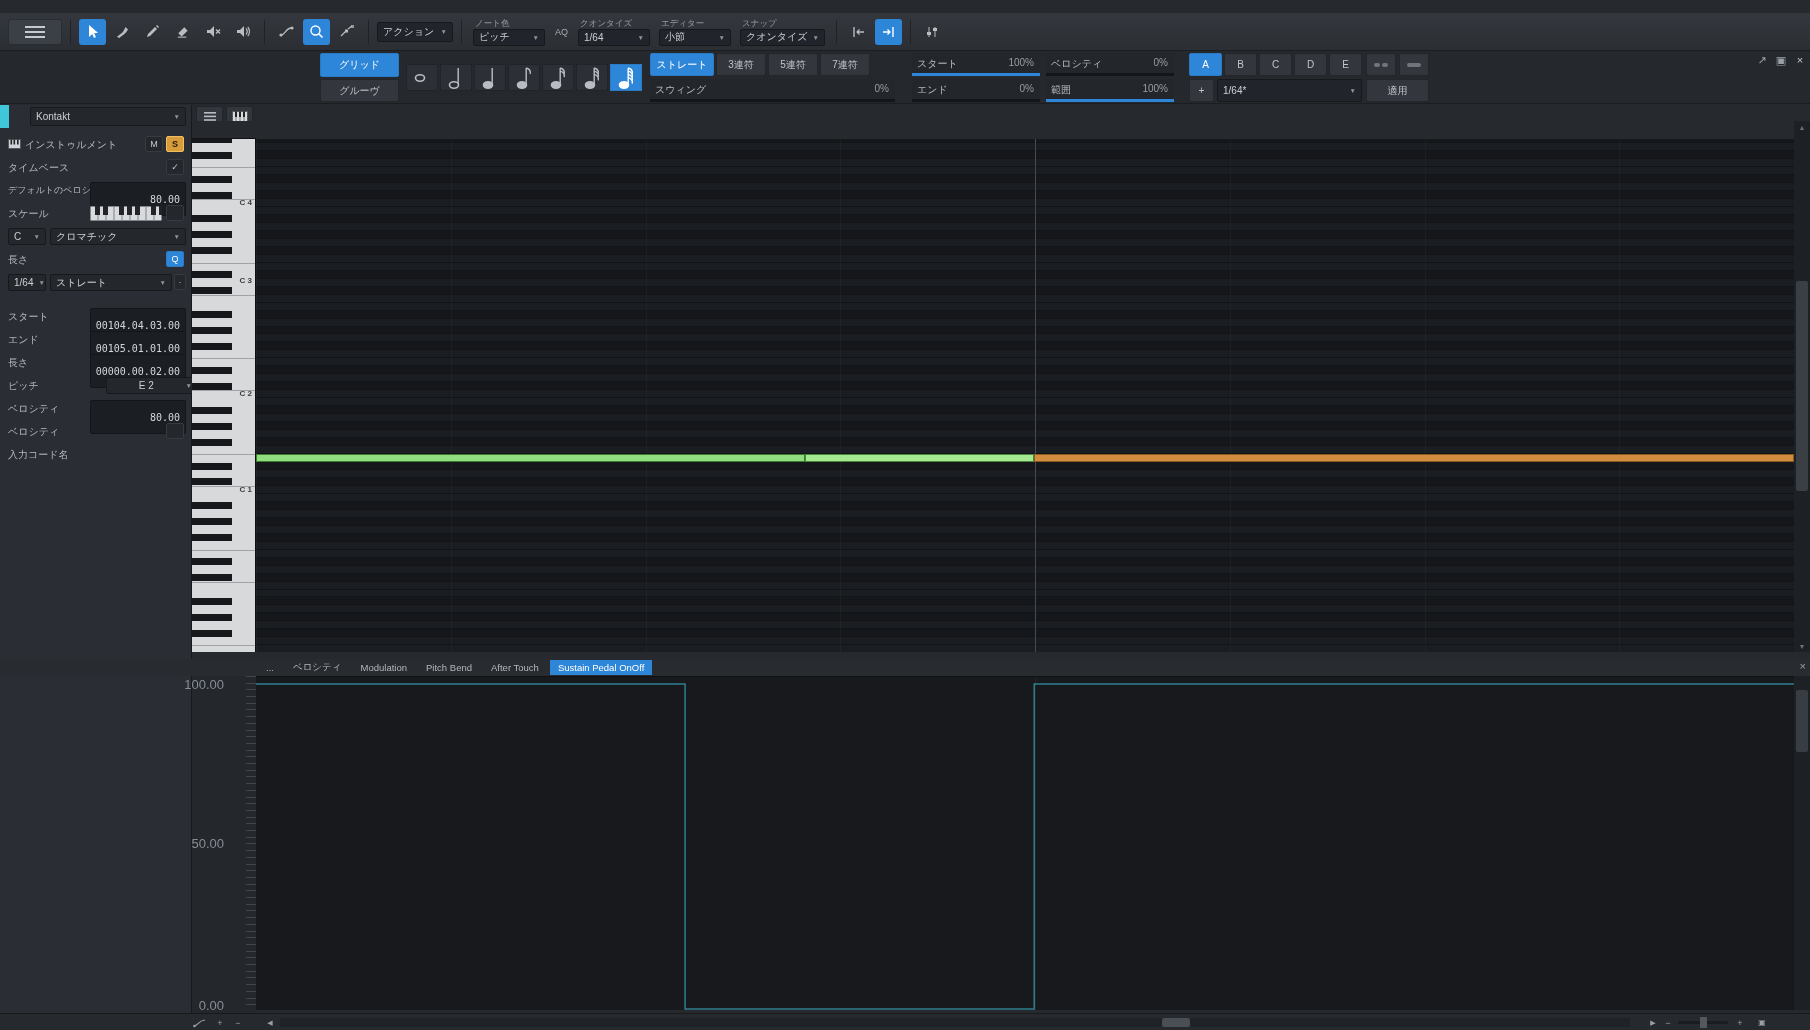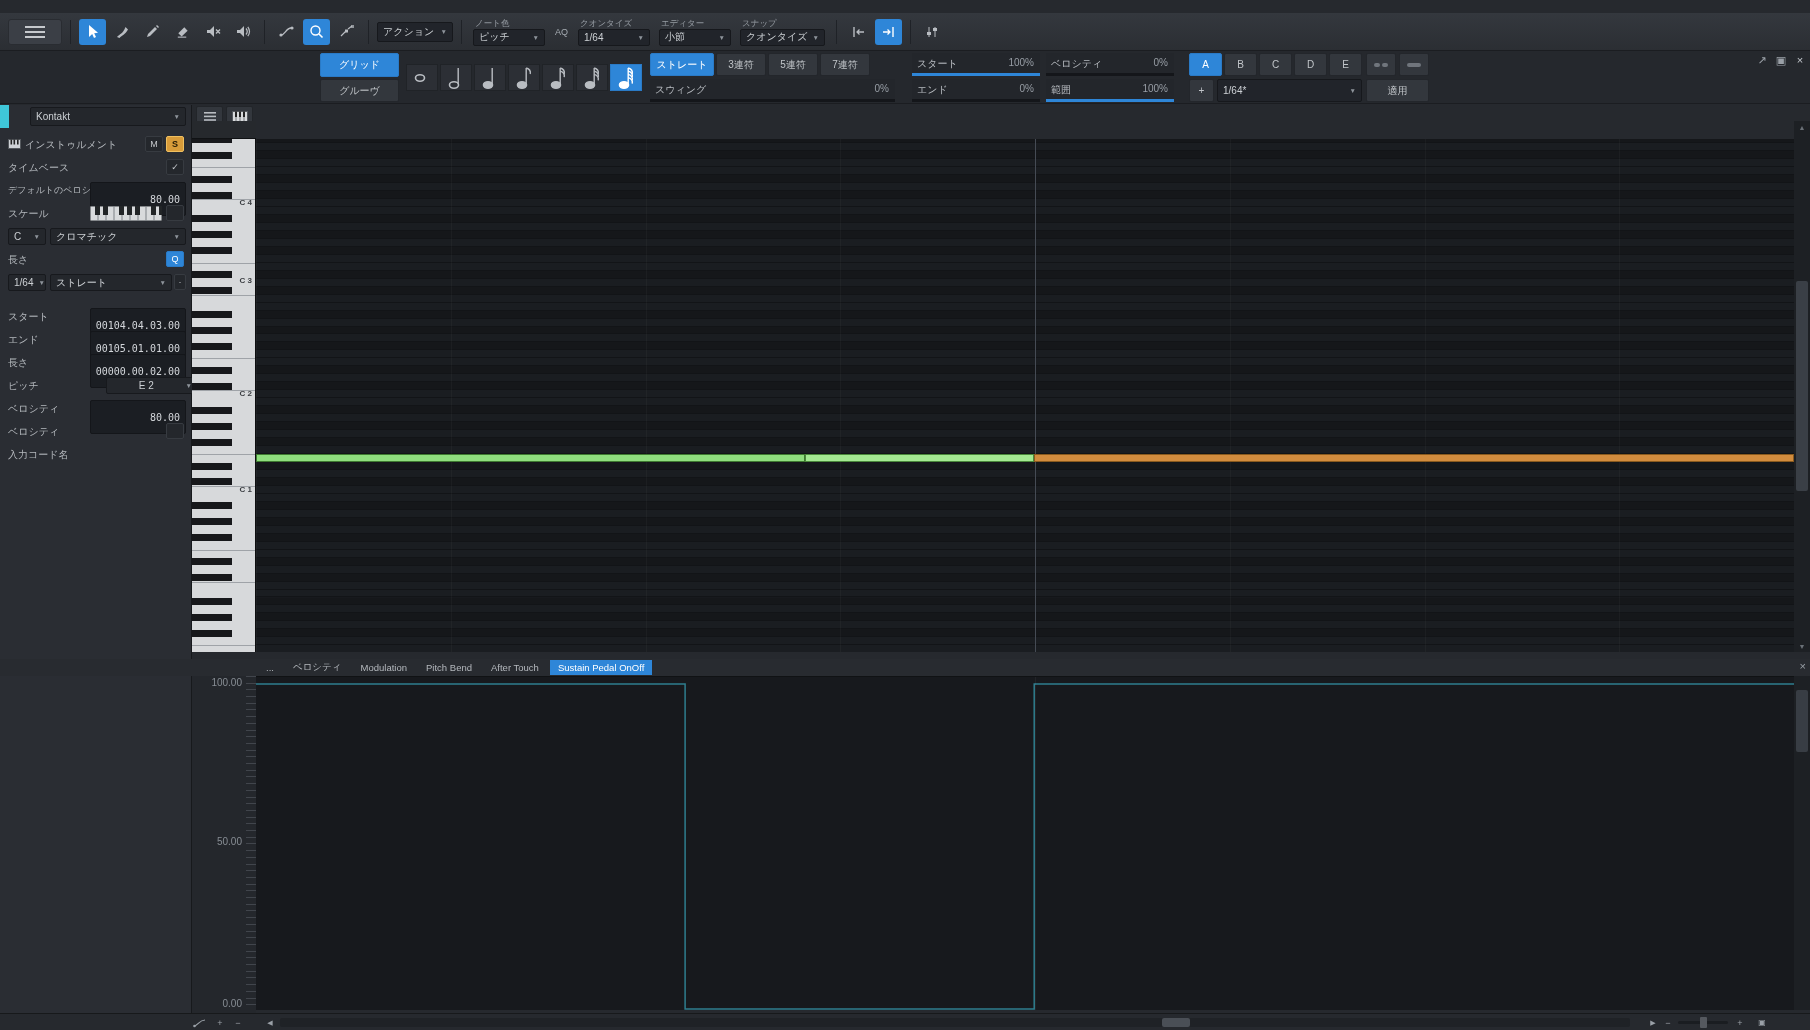--- a/index.html
+++ b/index.html
@@ -73,21 +73,21 @@
 .note{position:absolute;height:8px;z-index:5;border:1px solid}
 #vscroll{position:absolute;left:1794px;top:121px;width:16px;height:531px;background:#1d2024}
 .sbarrow{position:absolute;left:0;width:16px;height:12px;display:flex;align-items:center;justify-content:center;font-size:7px;color:#6a7077}
 #vhandle{position:absolute;left:2px;top:160px;width:12px;height:210px;background:#3a3f46;border-radius:2px}
 
 #lanetabs{position:absolute;left:0;top:659px;width:100%;height:17px;background:#282b30;display:flex;align-items:center;padding-left:258px;gap:3px}
 .ltab{font-size:9.5px;color:#b4b8bd;padding:0 8px;height:15px;display:flex;align-items:center;white-space:nowrap}
 .ltab.active{background:var(--accent,#2e86d8);color:#fff}
 #laneclose{position:absolute;right:4px;top:1px;font-size:11px;color:#9aa0a7;padding:0}
 #lanegutter{position:absolute;left:192px;top:676px;width:64px;height:337px;background:#24272c}
-.slabel{position:absolute;left:190px;width:52px;text-align:right;font-size:10px;color:#878d94}
+.slabel{position:absolute;left:172px;width:52px;text-align:right;font-size:13px;color:#878d94}
 #laneticks{position:absolute;left:246px;top:676px;width:10px;height:334px;
   background-image:repeating-linear-gradient(180deg,#41454c 0 1px,transparent 1px 6.7px)}
 #lane{position:absolute;left:256px;top:676px;width:1538px;height:334px;background:#17191d;border-top:1px solid #101214}
 #lanebar{position:absolute;left:779px;top:0;bottom:0;width:1px;background:rgba(255,255,255,.05)}
 #lscroll{position:absolute;left:1794px;top:676px;width:16px;height:334px;background:#1d2024}
 #lhandle{position:absolute;left:2px;top:14px;width:12px;height:62px;background:#383d44;border-radius:2px}
 
 #bottombar{position:absolute;left:0;top:1013px;width:100%;height:17px;background:#26292e;border-top:1px solid #17191b}
 .bbtn{position:absolute;top:2px;width:16px;height:13px;display:flex;align-items:center;justify-content:center;
   font-size:9px;color:#9aa0a7}

